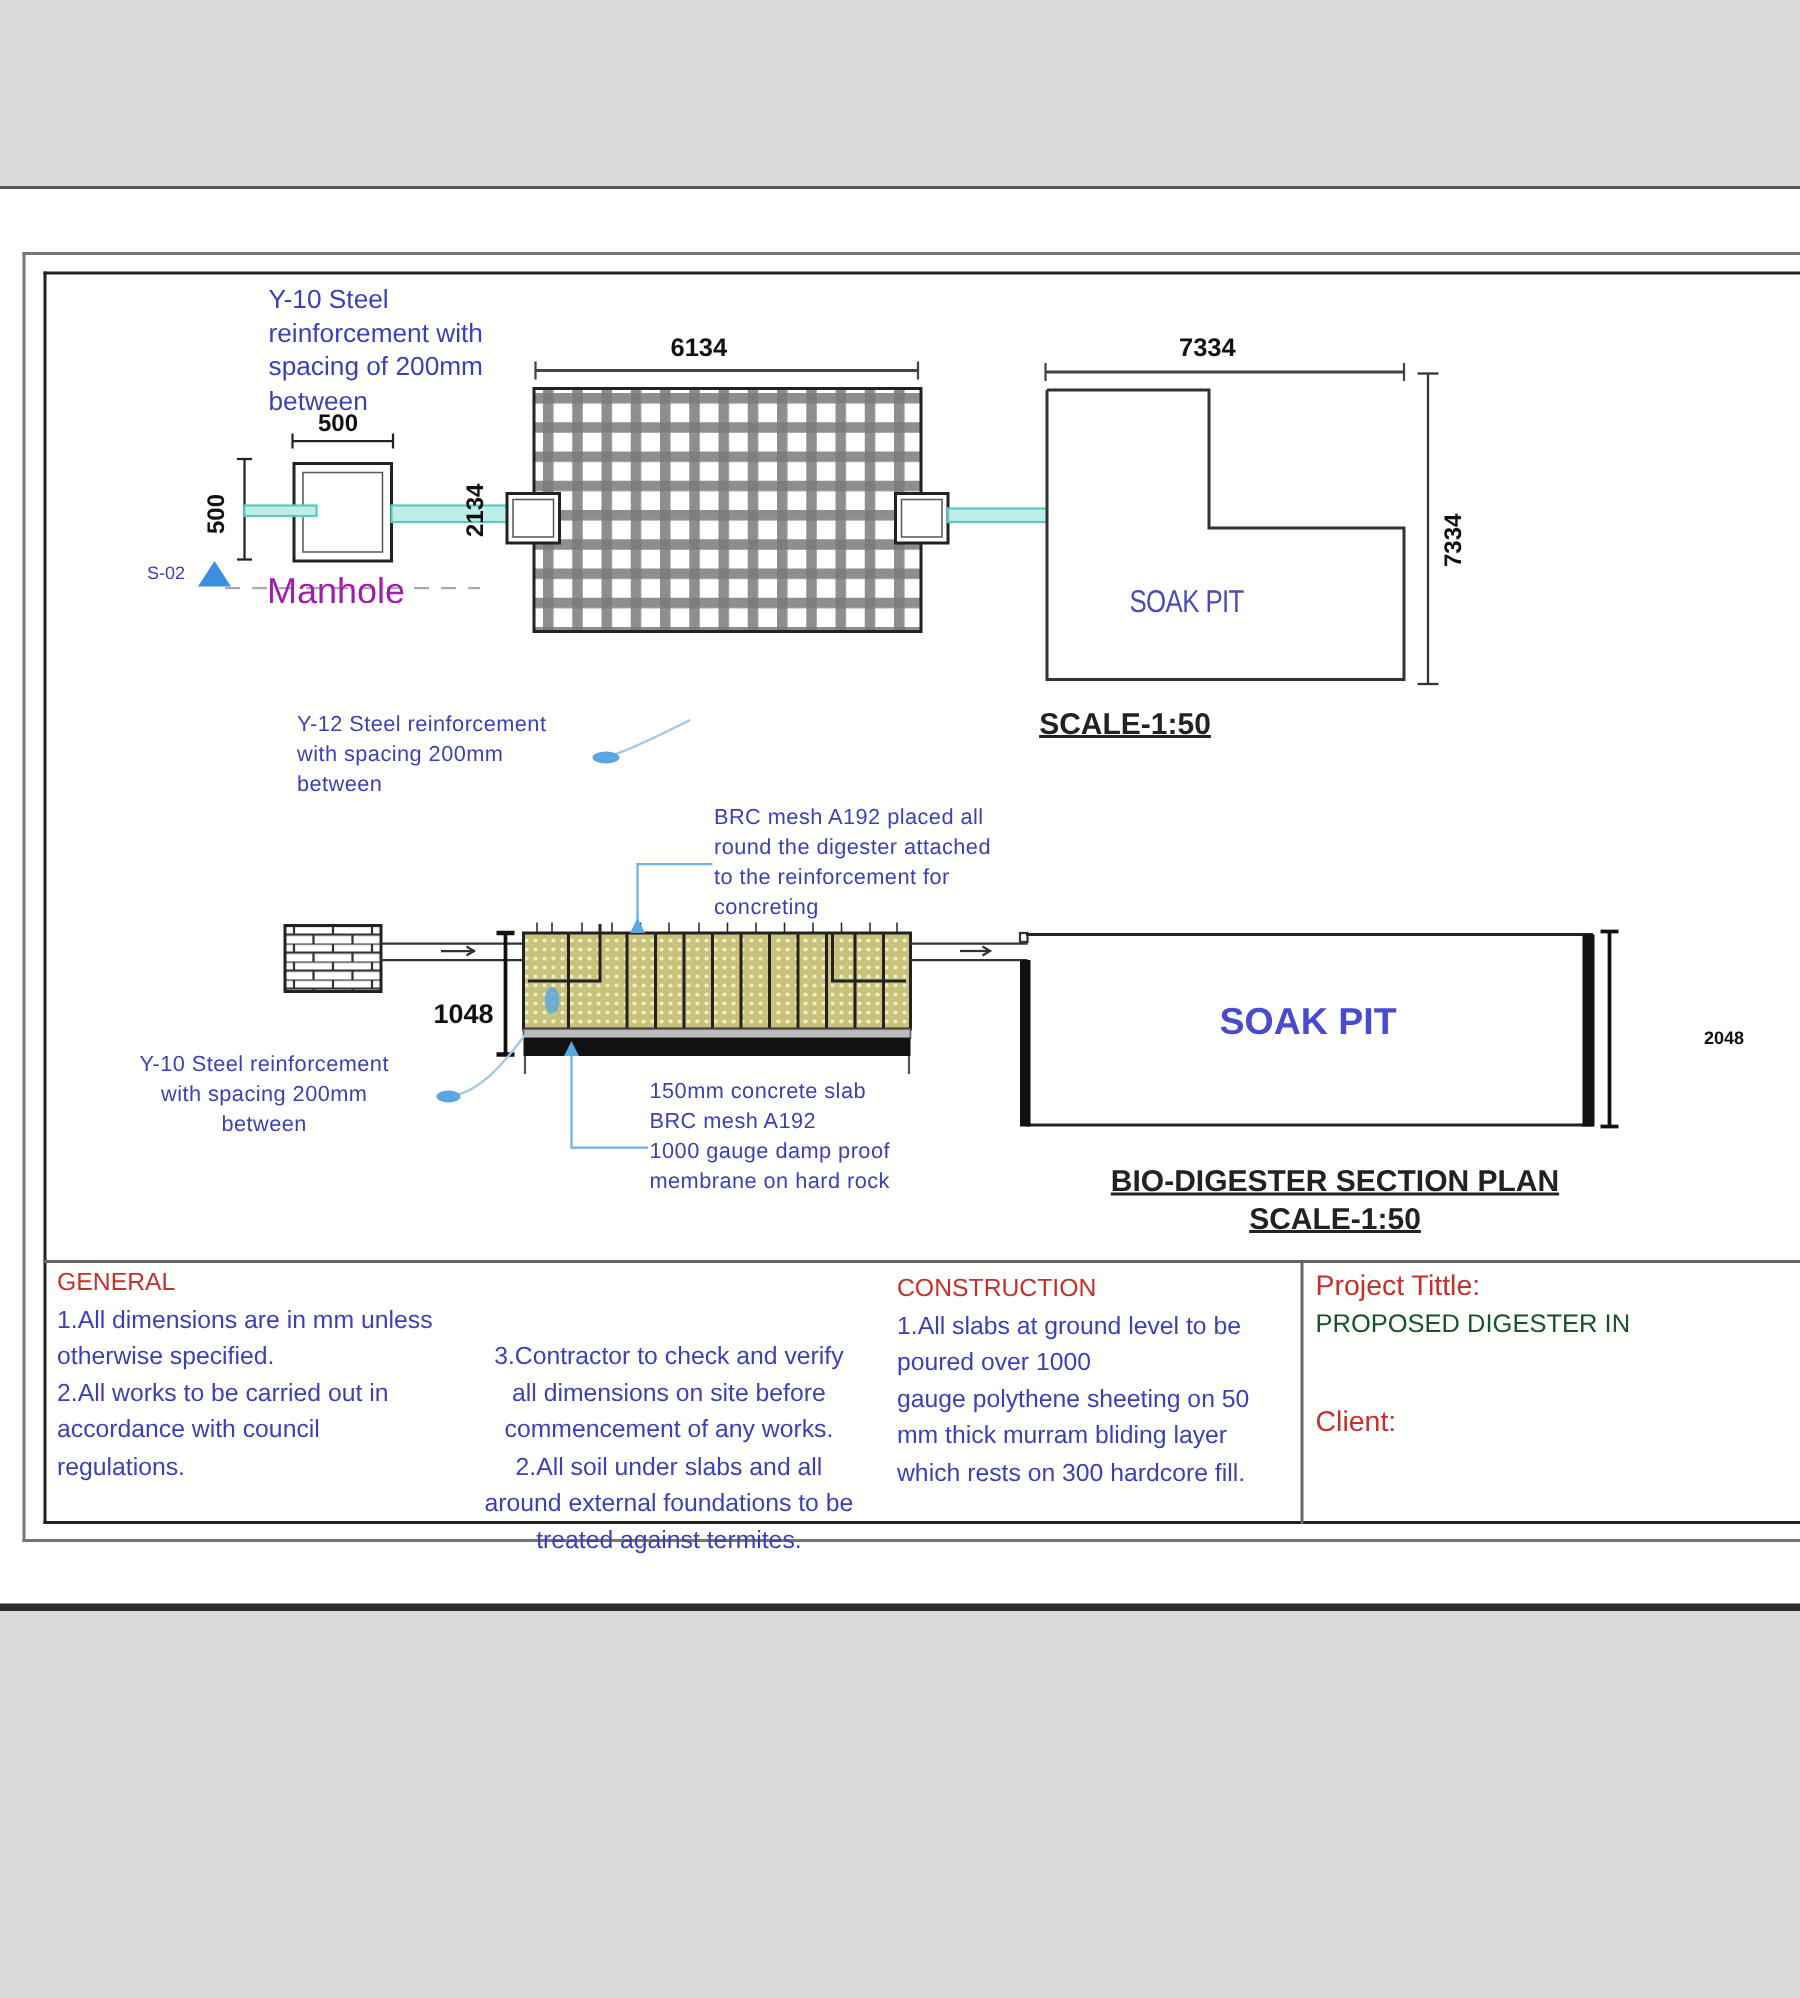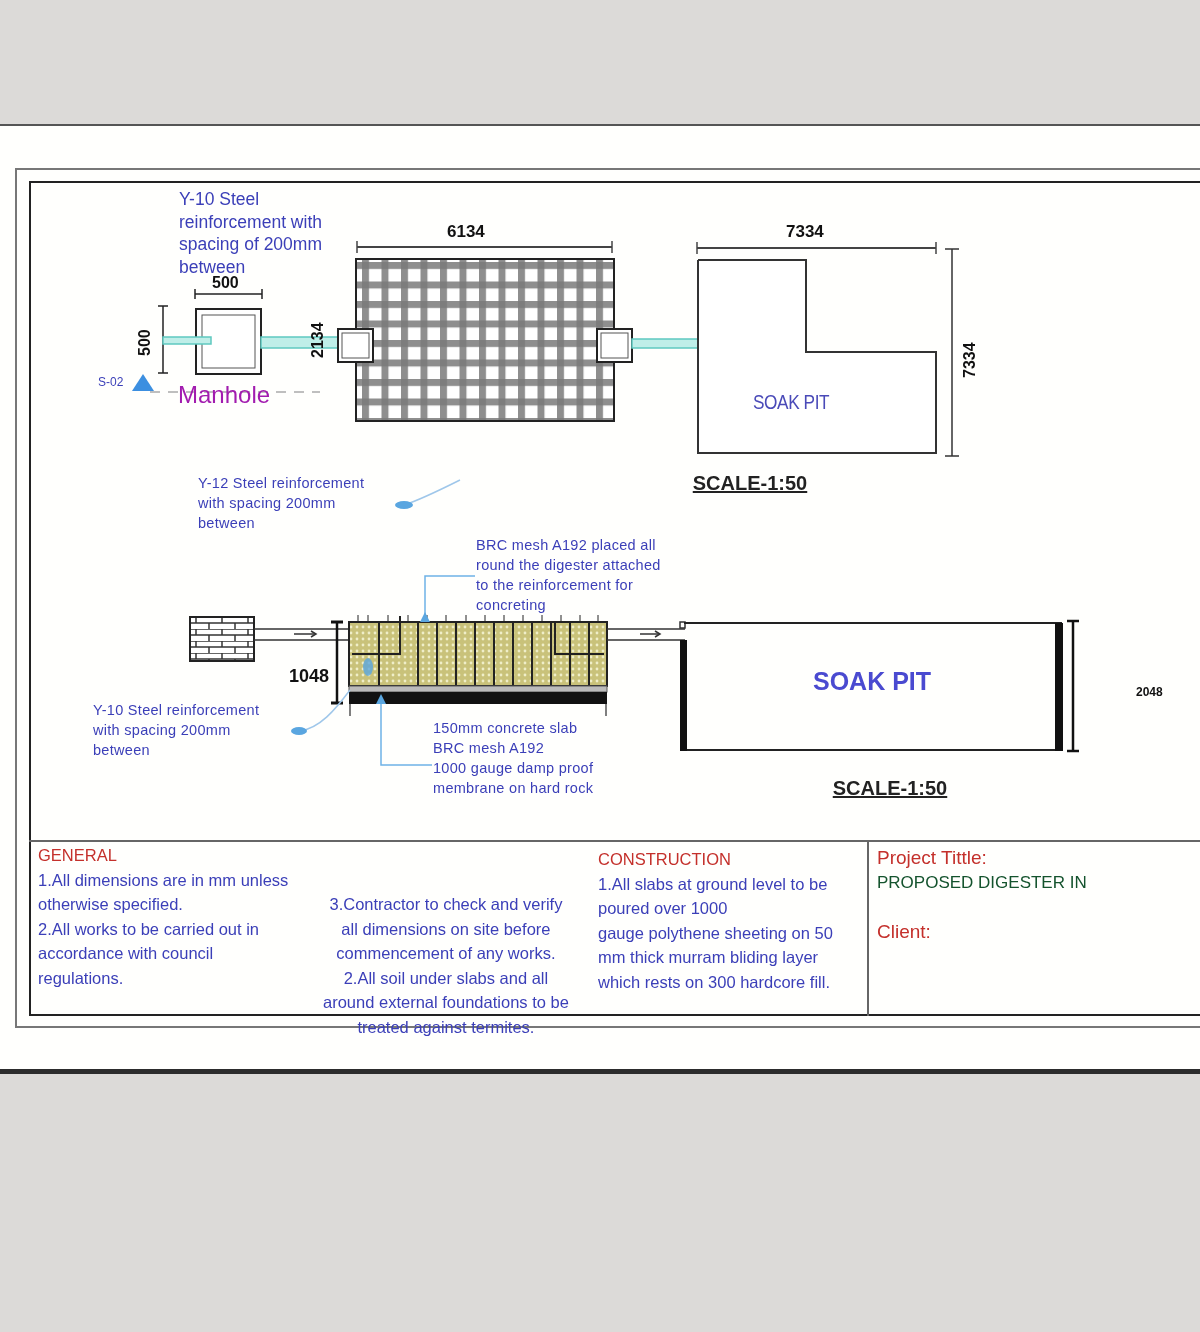--- a/index.html
+++ b/index.html
@@ -204,34 +204,35 @@
   <div>SCALE-1:50</div>
 </div>
 
 <div class="abs note-sm" style="left:476px; top:535px;">
   <div>BRC mesh A192 placed all</div>
   <div>round the digester attached</div>
   <div>to the reinforcement for</div>
   <div>concreting</div>
 </div>
 <div class="abs dim" style="left:289px; top:654px; font-size:18px;margin-top:12px;">1048</div>
-<div class="abs note-sm" style="left:93px; top:700px;">
+<div class="abs note-sm" style="left:93px; top:700px;text-align:center;">
   <div>Y-10 Steel reinforcement</div>
   <div>with spacing 200mm</div>
   <div>between</div>
 </div>
 <div class="abs note-sm" style="left:433px; top:718px;">
   <div>150mm concrete slab</div>
   <div>BRC mesh A192</div>
   <div>1000 gauge damp proof</div>
   <div>membrane on hard rock</div>
 </div>
 <div class="abs" style="left:813px; top:667px; font-size:25px; color:#4a4ad0; font-weight:bold;">SOAK PIT</div>
 <div class="abs dim" style="left:1088px; top:685px; font-size:12px;margin-left:48px;">2048</div>
 <div class="abs title-u" style="left:720px; top:776px; width:340px;">
+  <div>BIO-DIGESTER SECTION PLAN</div>
   <div>SCALE-1:50</div>
 </div>
 
 <div class="abs notes-text" style="left:38px; top:843px;">
   <div class="red">GENERAL</div>
   <div>1.All dimensions are in mm unless</div>
   <div>otherwise specified.</div>
   <div>2.All works to be carried out in</div>
   <div>accordance with council</div>
   <div>regulations.</div>
@@ -248,14 +249,14 @@
   <div class="red">CONSTRUCTION</div>
   <div>1.All slabs at ground level to be</div>
   <div>poured over 1000</div>
   <div>gauge polythene sheeting on 50</div>
   <div>mm thick murram bliding layer</div>
   <div>which rests on 300 hardcore fill.</div>
 </div>
 <div class="abs" style="left:877px; top:846px;">
   <div class="red" style="font-size:19px; line-height:24px;">Project Tittle:</div>
   <div style="font-size:17px; line-height:26px; color:#14532d;">PROPOSED DIGESTER IN</div>
-  <div class="red" style="font-size:19px; line-height:24px; margin-top:24px;">Client:</div>
+  <div class="red" style="font-size:19px; line-height:24px; margin-top:41px;">Client:</div>
 </div>
 
 </body></html>

